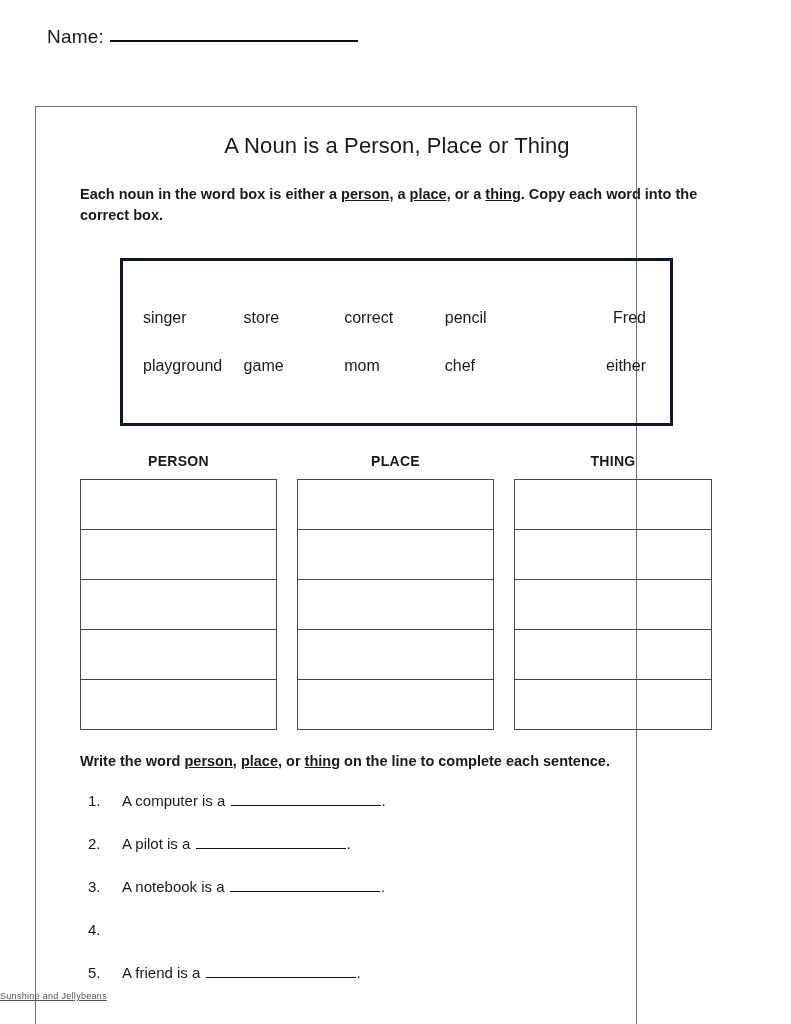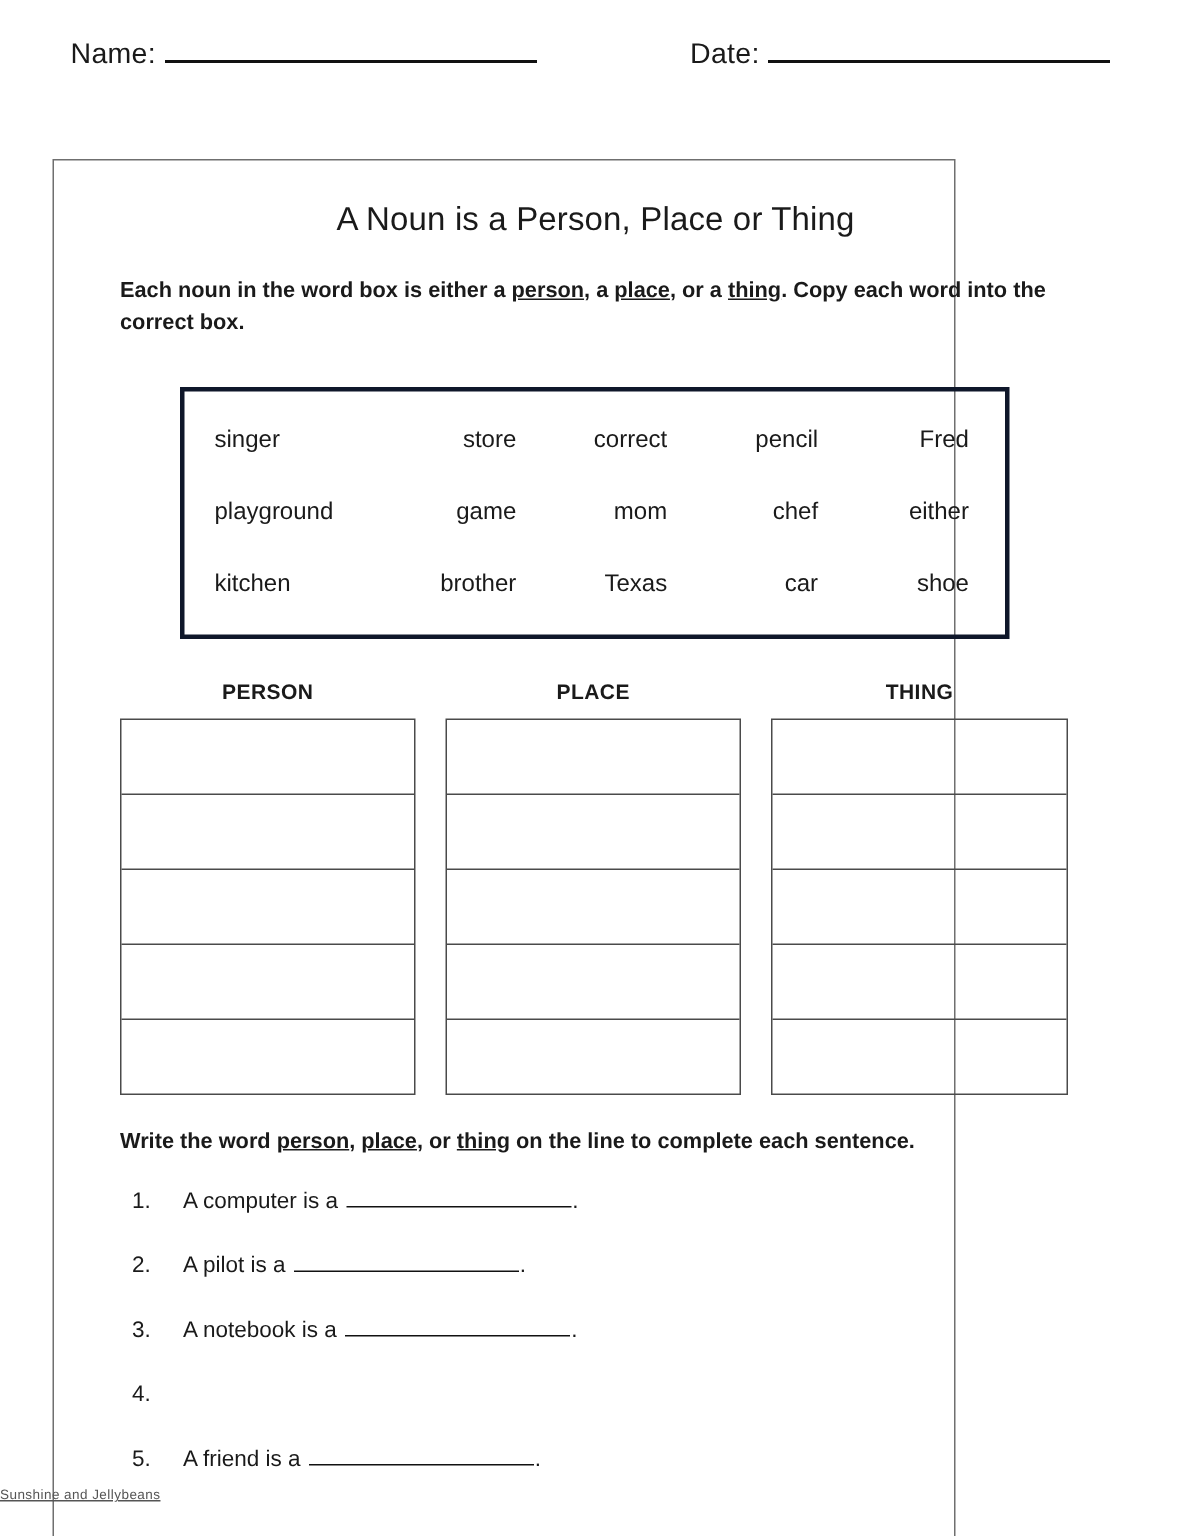--- a/index.html
+++ b/index.html
@@ -112,21 +112,21 @@
     padding: 6px 20px 6px 20px;
     box-sizing: border-box;
   }
   .word-row {
     display: flex;
     align-items: center;
     height: 48px;
   }
   .word-cell {
     flex: 1 1 0;
-    text-align: right;
+    text-align: left;
     font-size: 16px;
     white-space: nowrap;
   }
   .word-row-1 .word-cell:nth-child(1) { text-align: left; }
   .word-row-1 .word-cell:nth-child(5) { text-align: right; padding-right: 4px; }
   .word-row-2 .word-cell:nth-child(1) { text-align: left; }
   .word-row-2 .word-cell:nth-child(5) { text-align: right; padding-right: 4px; }
   .word-row-3 .word-cell:nth-child(1) { text-align: left; }
   .word-row-3 .word-cell:nth-child(5) { text-align: right; padding-right: 4px; }
 
@@ -232,24 +232,20 @@
     text-decoration: underline;
   }
 </style>
 </head>
 <body>
 
 <div class="header-fields">
   <div class="field field-name">
     <span class="field-label">Name:</span>
     <span class="field-rule rule-name"></span>
-  </div>
-  <div class="field field-date">
-    <span class="field-label">Date:</span>
-    <span class="field-rule rule-date"></span>
   </div>
 </div>
 
 <div class="sheet">
 
   <div class="title">A Noun is a Person, Place or Thing</div>
 
   <div class="instructions">
     <span>Each noun in the word box is either a </span><u class="inline-u">person</u><span>, a </span><u class="inline-u">place</u><span>, or a </span><u class="inline-u">thing</u><span>.  Copy each word into the correct box.</span>
   </div>
@@ -264,27 +260,20 @@
         <span class="word-cell">pencil</span>
         <span class="word-cell">Fred</span>
       </div>
       <div class="word-row word-row-2">
         <span class="word-cell">playground</span>
         <span class="word-cell">game</span>
         <span class="word-cell">mom</span>
         <span class="word-cell">chef</span>
         <span class="word-cell">either</span>
       </div>
-      <div class="word-row word-row-3">
-        <span class="word-cell">kitchen</span>
-        <span class="word-cell">brother</span>
-        <span class="word-cell">Texas</span>
-        <span class="word-cell">car</span>
-        <span class="word-cell">shoe</span>
-      </div>
     </div>
   </div>
 
   <div class="cat-headers">
     <div class="cat-header cat-header-0">PERSON</div>
     <div class="cat-header cat-header-1">PLACE</div>
     <div class="cat-header cat-header-2">THING</div>
   </div>
 
   <div class="cat-columns">

